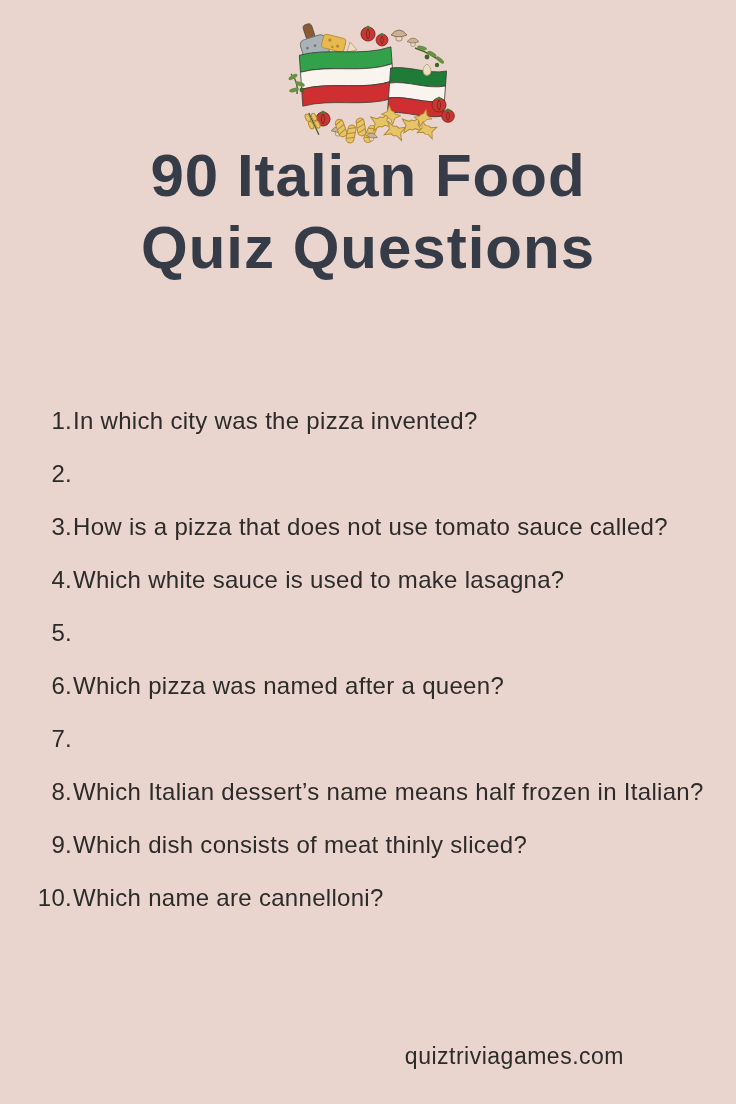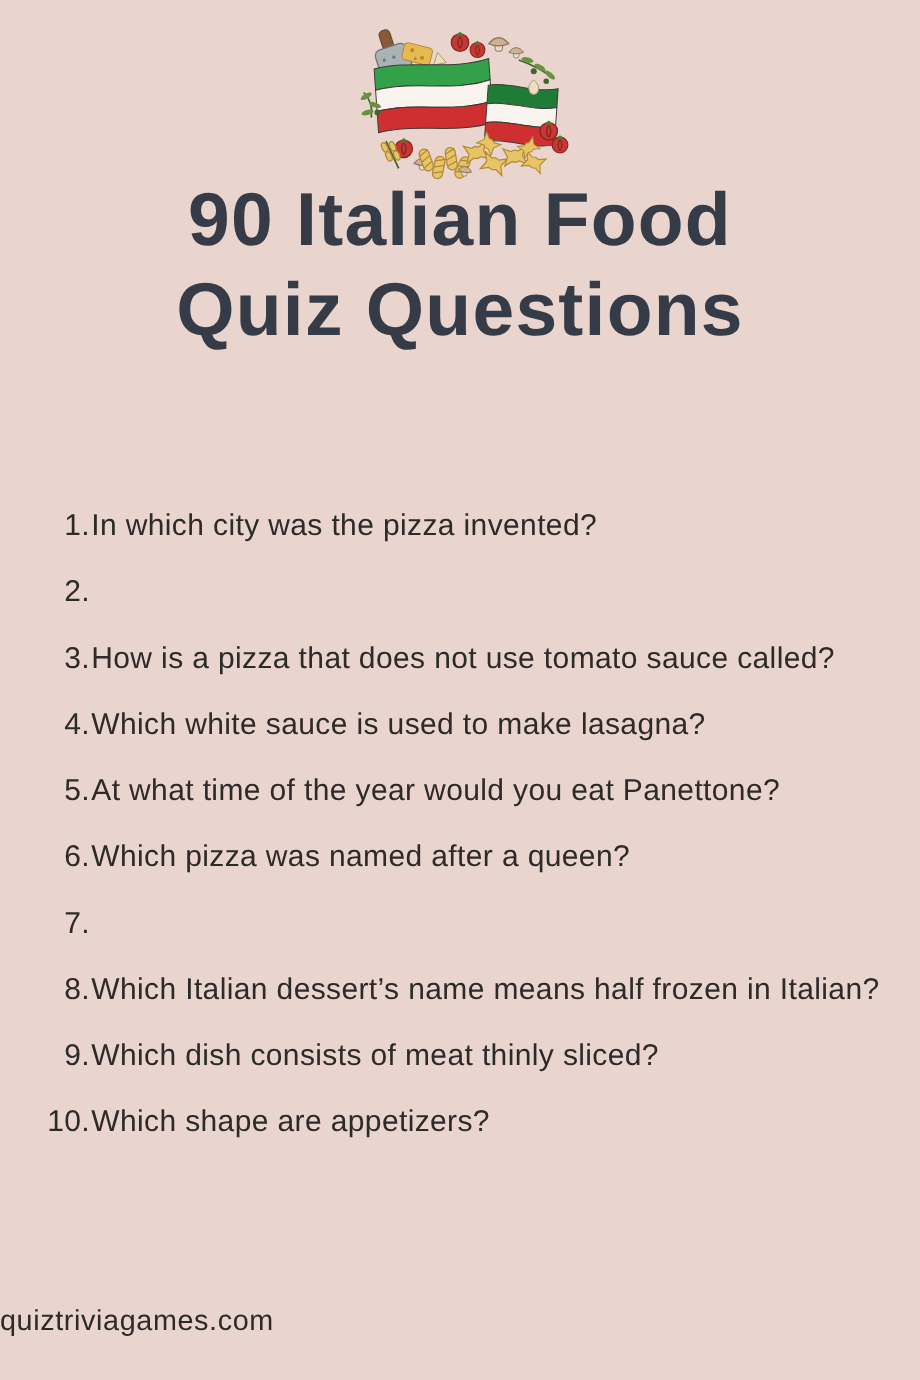--- a/index.html
+++ b/index.html
@@ -32,21 +32,21 @@
     font-size:24px;line-height:30px;
     color:var(--text,#2d2b29);
     letter-spacing:.3px;
   }
   .q-num{width:46px;text-align:right;flex:none;}
   .q-text{margin-left:1px;white-space:nowrap;}
 
   
   .footer{
     position:absolute;top:1042px;left:0;width:624px;
-    text-align:left;font-size:23px;line-height:28px;
+    text-align:right;font-size:23px;line-height:28px;
     color:var(--text,#2d2b29);letter-spacing:.5px;
   }
 
   
   .c-green{fill:var(--flag-green);stroke:var(--outline);stroke-width:.8}
   .c-green2{fill:var(--flag-green-dark);stroke:var(--outline);stroke-width:.8}
   .c-white{fill:var(--flag-white);stroke:var(--outline);stroke-width:.8}
   .c-red{fill:var(--flag-red);stroke:var(--outline);stroke-width:.8}
   .c-grater{fill:var(--grater);stroke:var(--grater-dark);stroke-width:1}
   .c-hole{fill:var(--grater-dark)}
@@ -188,38 +188,37 @@
     <li class="q">
       <span class="q-num">3.</span>
       <span class="q-text">How is a pizza that does not use tomato sauce called?</span>
     </li>
     <li class="q">
       <span class="q-num">4.</span>
       <span class="q-text">Which white sauce is used to make lasagna?</span>
     </li>
     <li class="q">
       <span class="q-num">5.</span>
-      <span class="q-text">At what time of the year would you eat Panettone?</span>
     </li>
     <li class="q">
       <span class="q-num">6.</span>
       <span class="q-text">Which pizza was named after a queen?</span>
     </li>
     <li class="q">
       <span class="q-num">7.</span>
     </li>
     <li class="q">
       <span class="q-num">8.</span>
       <span class="q-text">Which Italian dessert’s name means half frozen in Italian?</span>
     </li>
     <li class="q">
       <span class="q-num">9.</span>
       <span class="q-text">Which dish consists of meat thinly sliced?</span>
     </li>
     <li class="q">
       <span class="q-num">10.</span>
-      <span class="q-text">Which shape are appetizers?</span>
+      <span class="q-text">Which name are cannelloni?</span>
     </li>
   </ol>
 
   <div class="footer">quiztriviagames.com</div>
 
 </div>
 
 </body></html>

